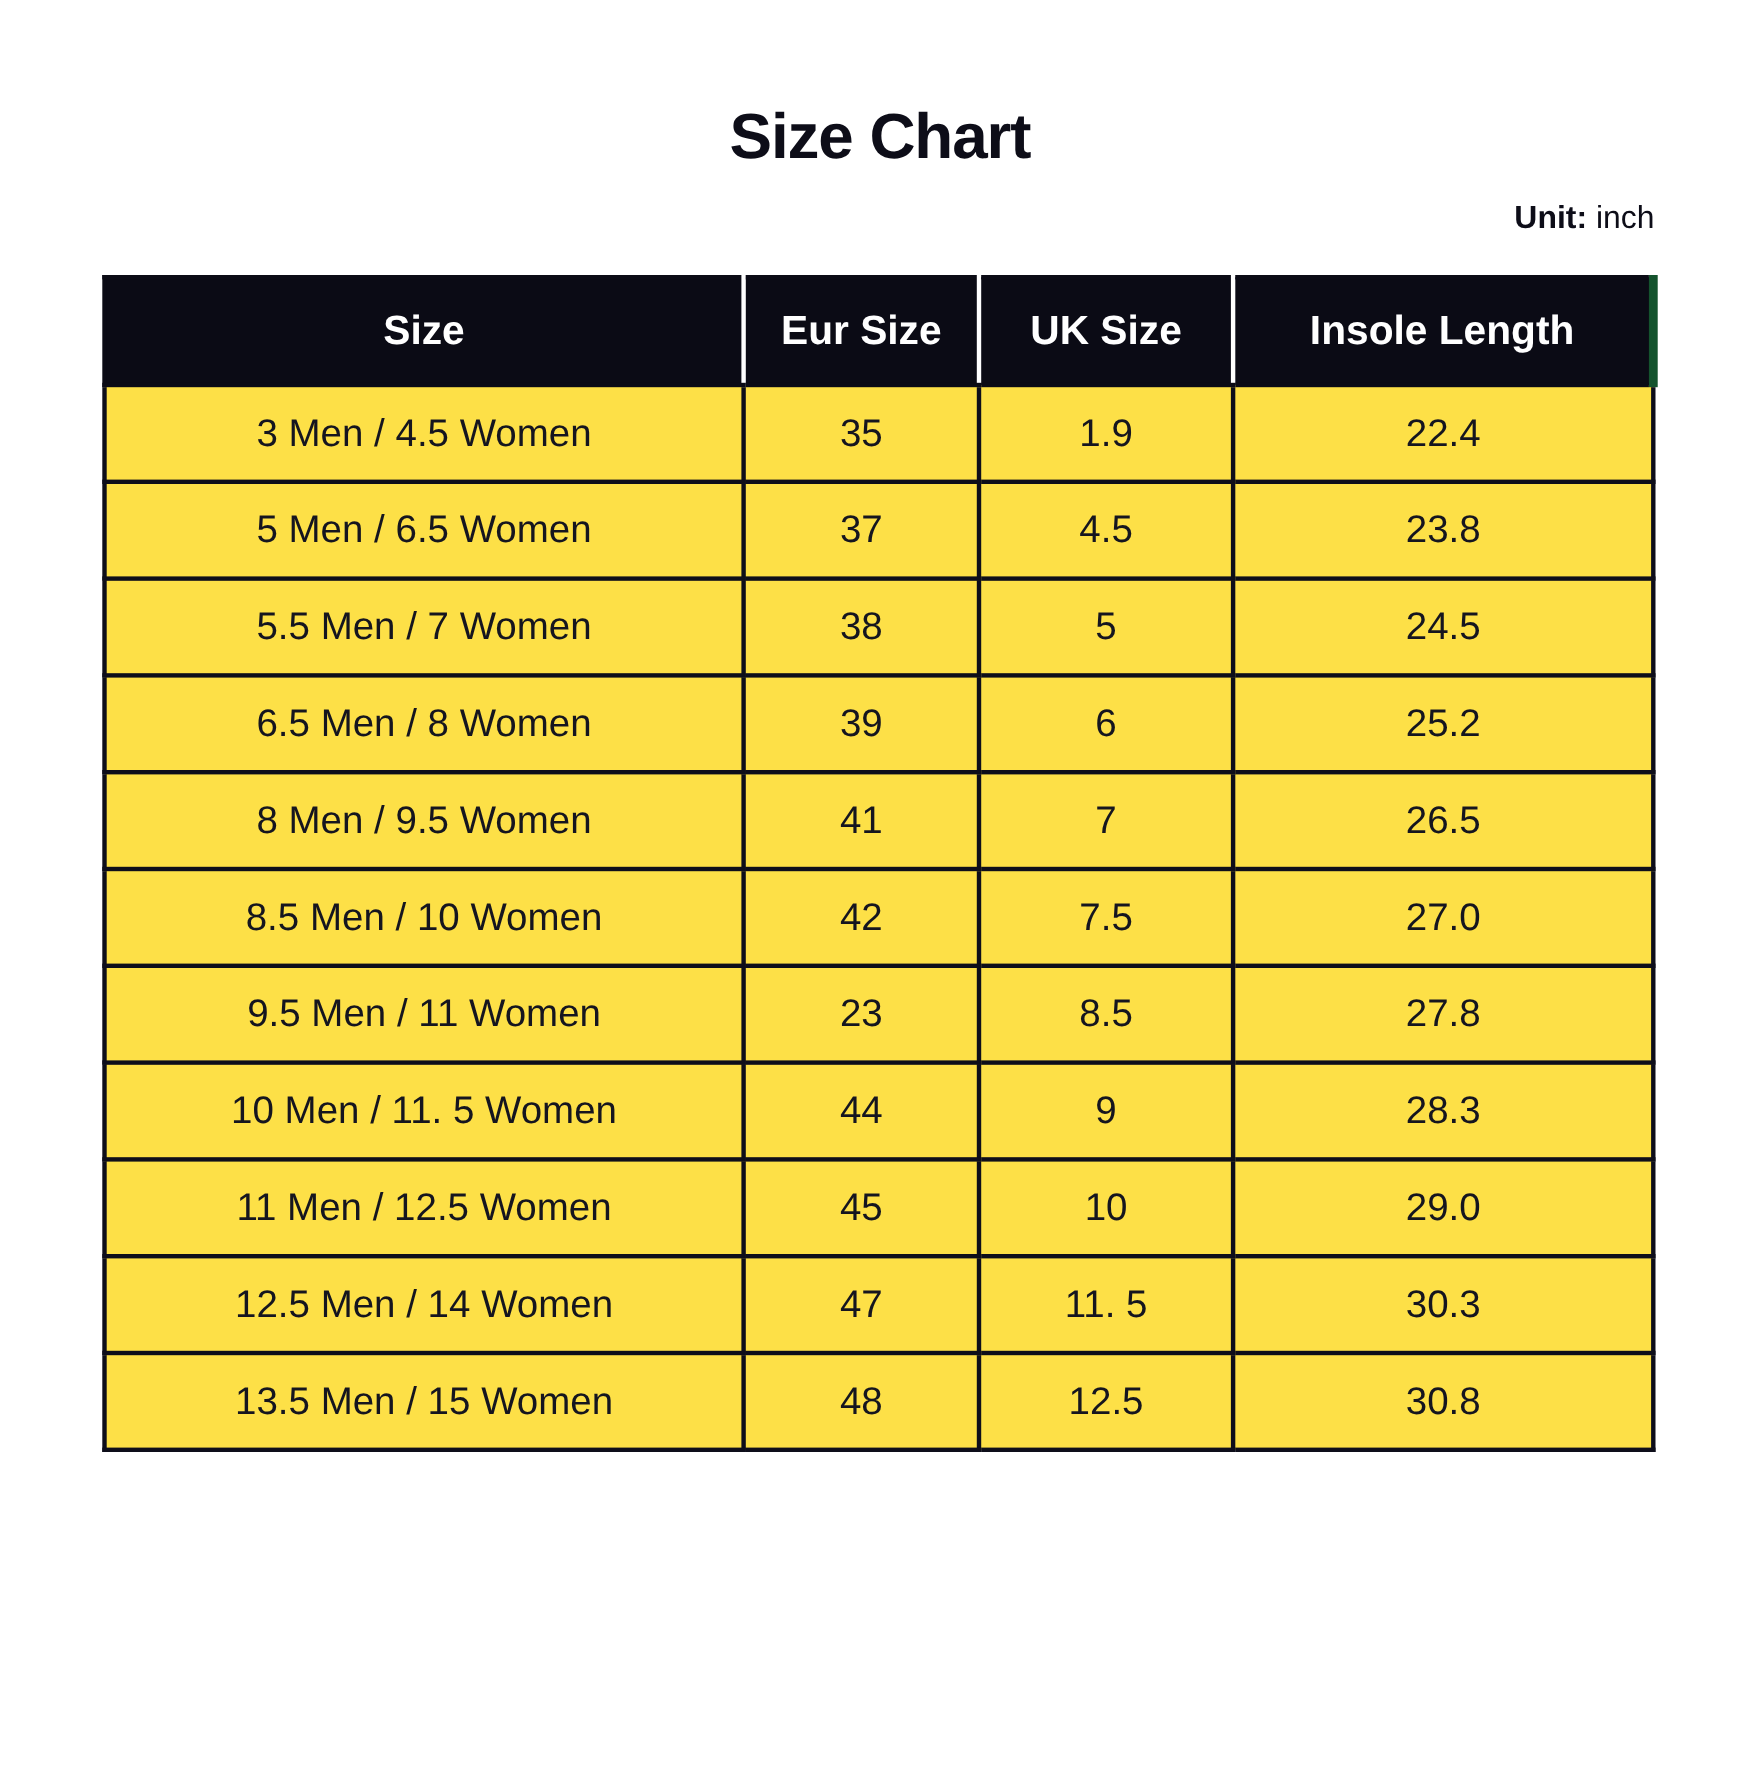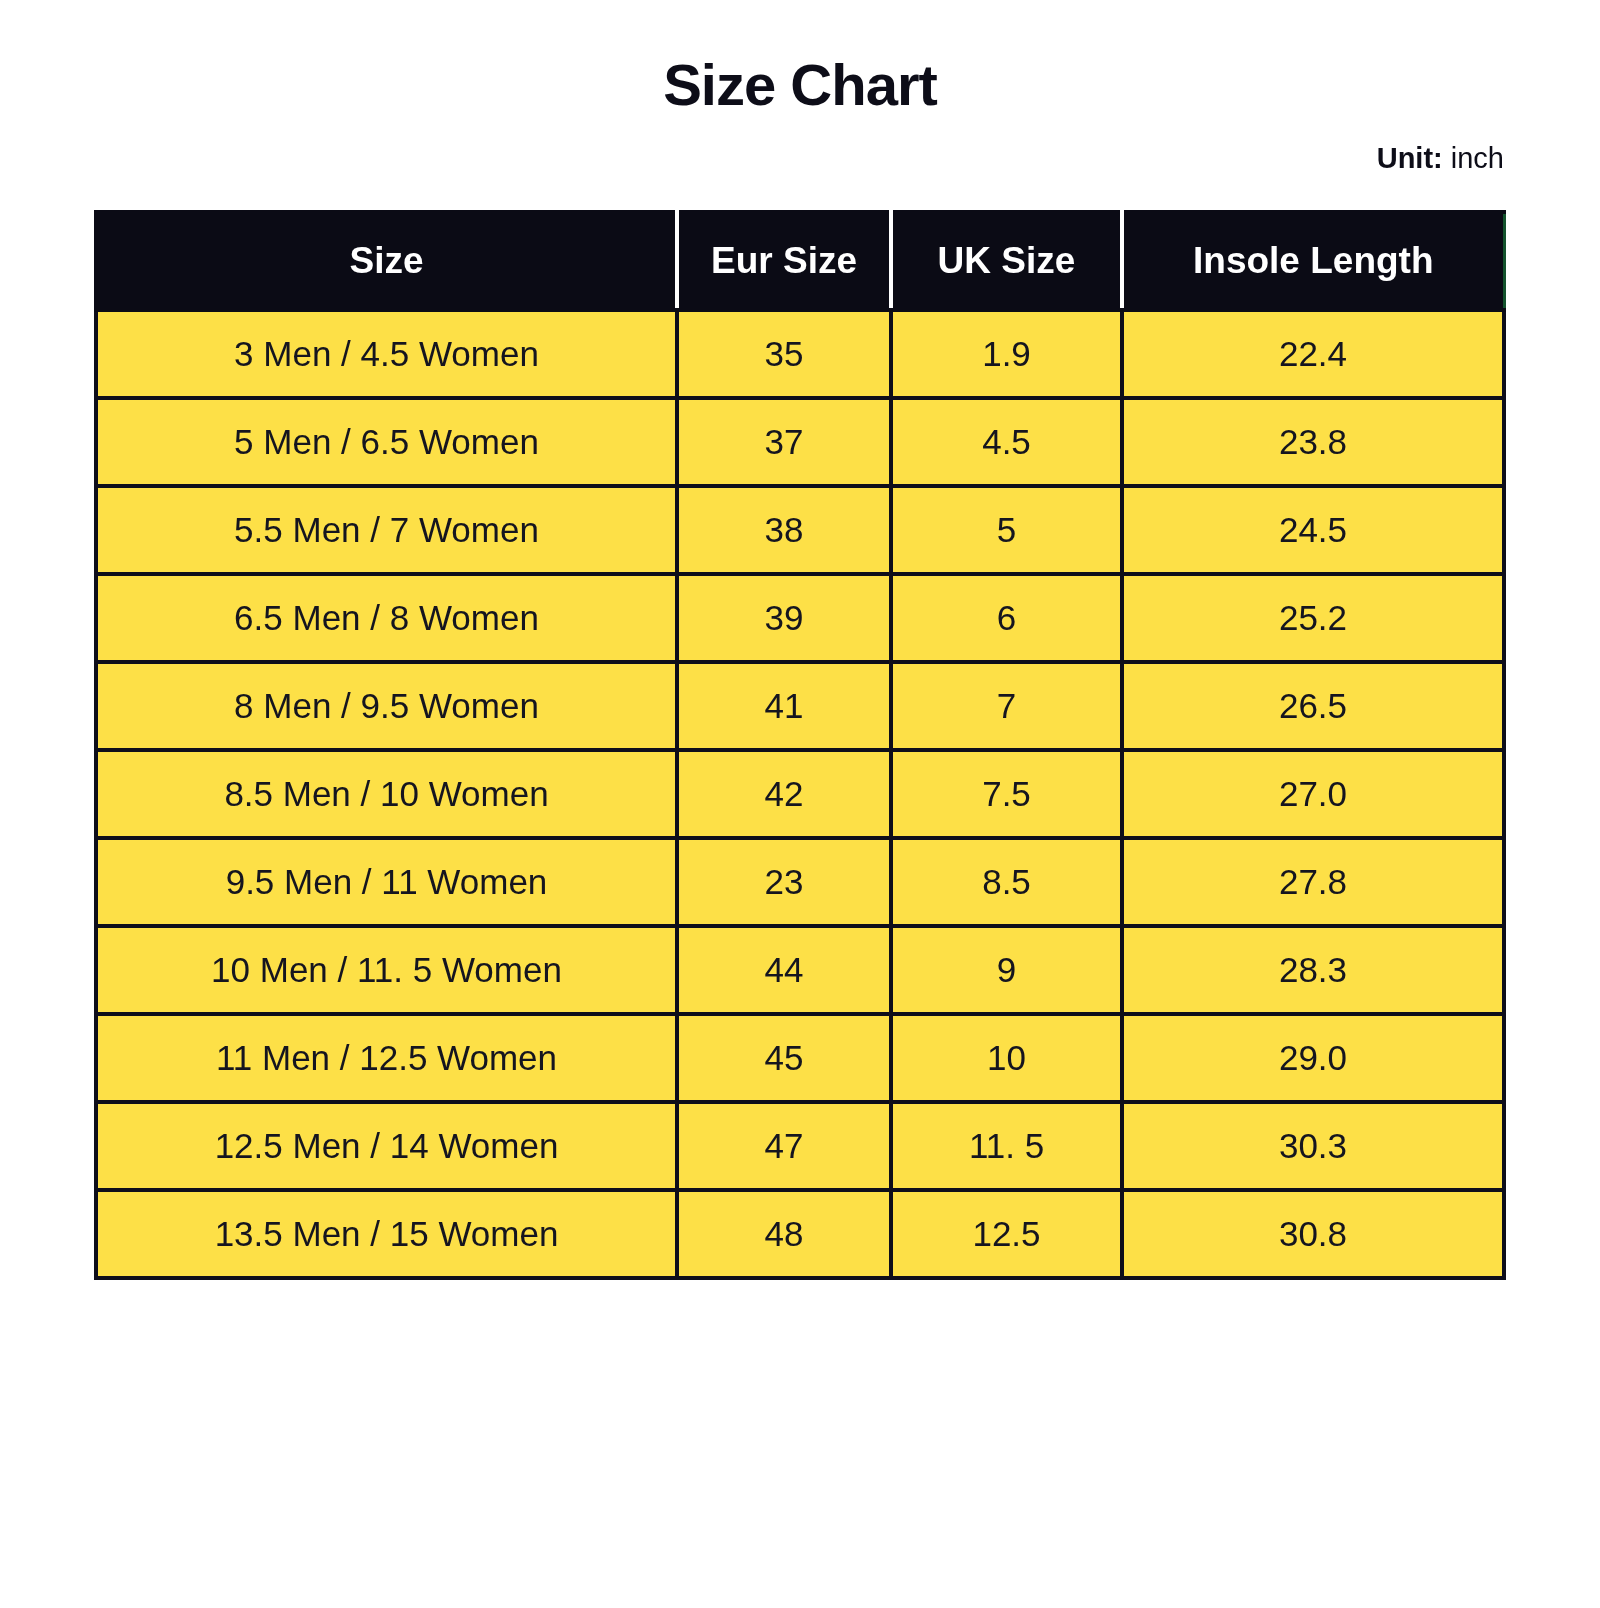--- a/index.html
+++ b/index.html
@@ -18,20 +18,21 @@
     box-sizing: border-box;
   }
   .title {
     padding-top: 50px;
     text-align: center;
     font-size: 58px;
     font-weight: 800;
     letter-spacing: -1px;
     color: #0d0d18;
     line-height: 70px;
+    margin-top: 40px;
   }
   .unit-line {
     width: 1408px;
     margin: 20px auto 0 auto;
     text-align: right;
     font-size: 29px;
     color: #0d0d18;
     line-height: 36px;
   }
   .unit-label {
@@ -51,21 +52,21 @@
     color: #ffffff;
     font-size: 37px;
     font-weight: 700;
     text-align: center;
     padding: 26px 0;
     border-right: 4px solid #ffffff;
     border-top: 4px solid #0b0b15;
     border-bottom: 4px solid #0b0b15;
   }
   table.size-table th:first-child { border-left: 4px solid #0b0b15; }
-  table.size-table th:last-child  { border-right: 3px solid #14532d; }
+  table.size-table th:last-child  { border-right: 8px solid #14532d; }
   table.size-table td {
     background: #fde047;
     color: #15151f;
     font-size: 35px;
     font-weight: 400;
     text-align: center;
     padding: 20px 0;
     line-height: 44px;
     border: 4px solid #0e0e1a;
   }

